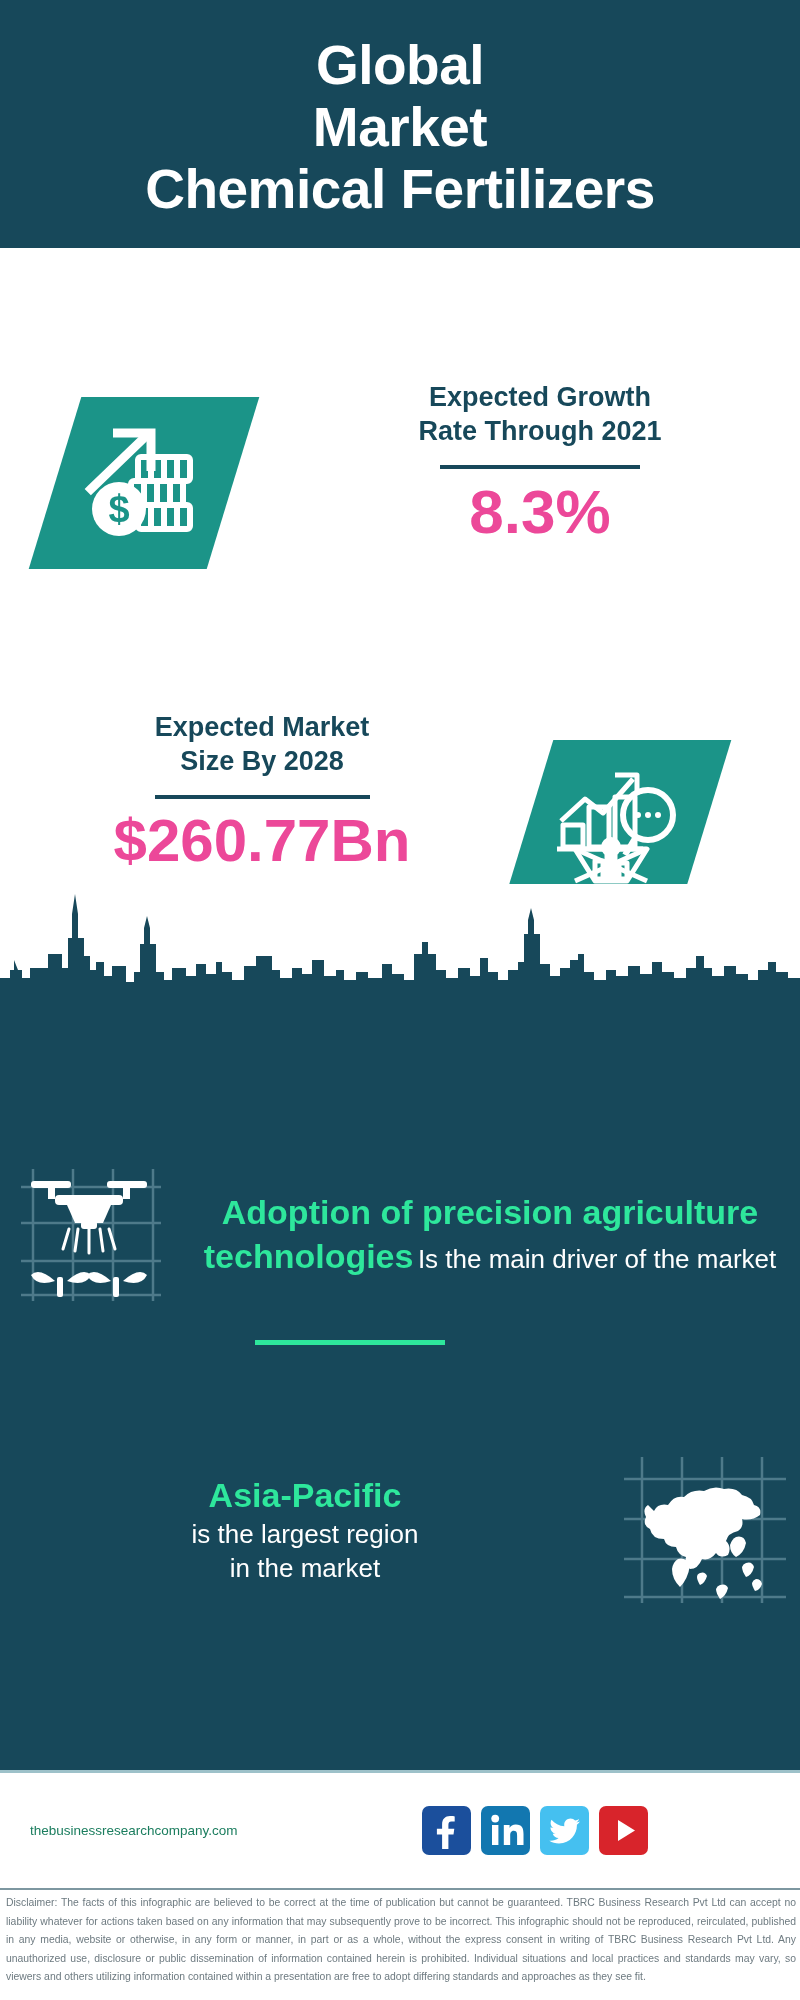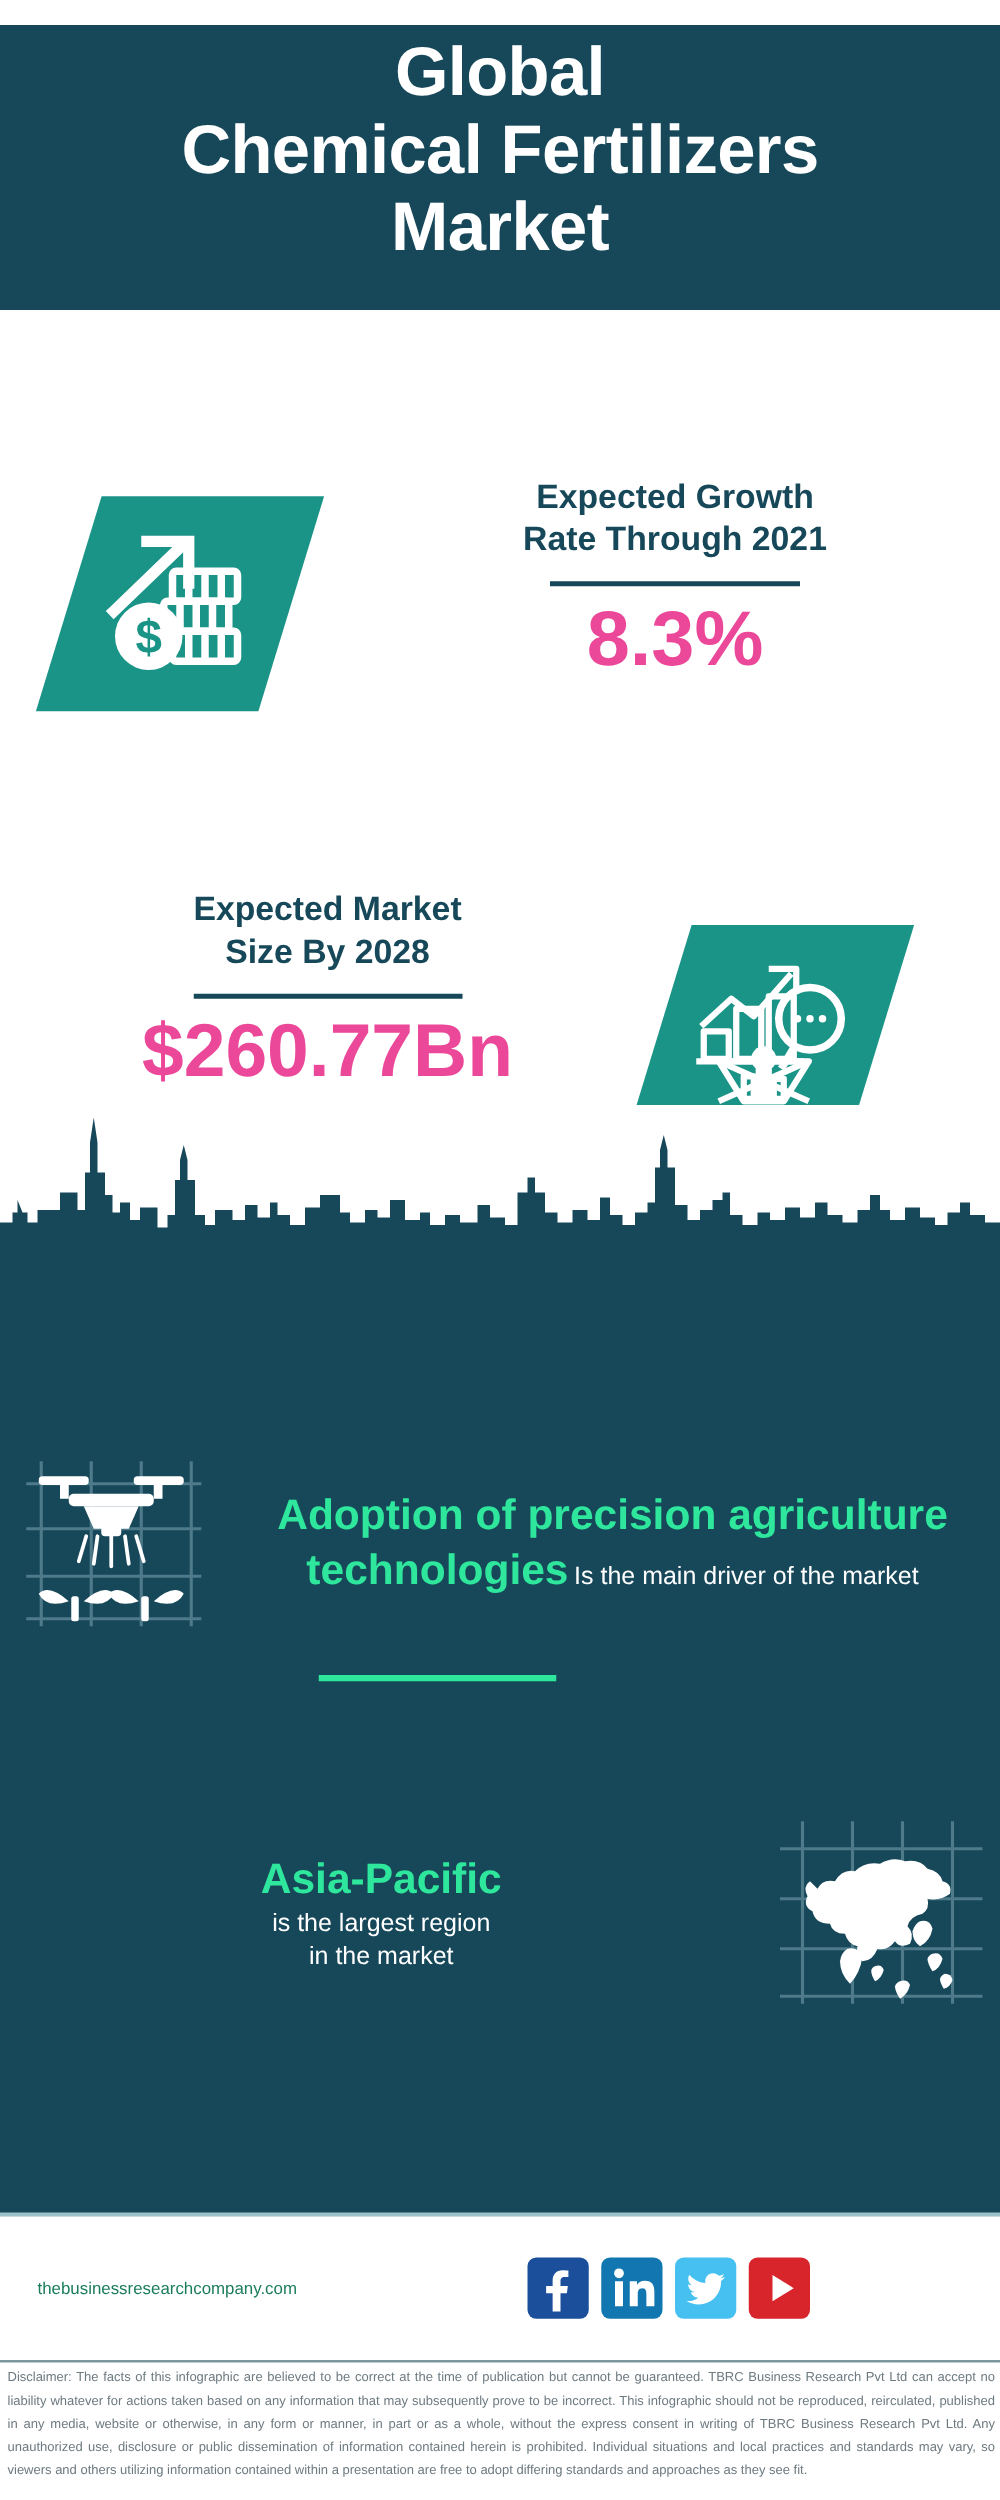--- a/index.html
+++ b/index.html
@@ -8,21 +8,21 @@
     background:#ffffff;
     font-family:"Liberation Sans", sans-serif;
     overflow:hidden;
   }
   .page{position:relative;width:800px;height:2000px;overflow:hidden;}
 
   
   .header{
     position:absolute;left:0;top:0;width:800px;height:248px;
     background:#17485a;
-    display:flex;align-items:flex-start;justify-content:center;margin-top:20px;
+    display:flex;align-items:center;justify-content:center;
   }
   .header-title{
     color:#ffffff;
     font-size:55px;
     font-weight:bold;
     line-height:1.13;
     text-align:center;
     letter-spacing:-0.5px;
     width:760px;
     padding-top:6px;
@@ -113,21 +113,21 @@
     padding:0 14px;
   }
   .hl{
     color:#2ee79c;
     font-size:34px;
     font-weight:bold;
     line-height:1.28;
   }
   .sub{
     color:#ffffff;
-    font-size:20px;
+    font-size:26px;
     font-weight:normal;
     line-height:1.3;
   }
   .mid-rule{
     position:absolute;left:255px;top:340px;
     width:190px;height:5px;background:#2ee79c;
   }
 
   .map-box{
     width:190px;height:160px;
@@ -175,22 +175,22 @@
   }
 </style>
 </head>
 <body>
 
 <div class="page">
 
   <div class="header">
     <div class="header-title">
       <div>Global</div>
+      <div>Market</div>
       <div>Chemical Fertilizers</div>
-      <div>Market</div>
     </div>
   </div>
 
   <div class="white-area"></div>
 
   <div class="para badge1">
     <div class="para-inner">
       <span>
         <svg width="130" height="120" viewBox="0 0 130 120">
           <g fill="none" stroke="#ffffff" stroke-width="9" stroke-linecap="square">

